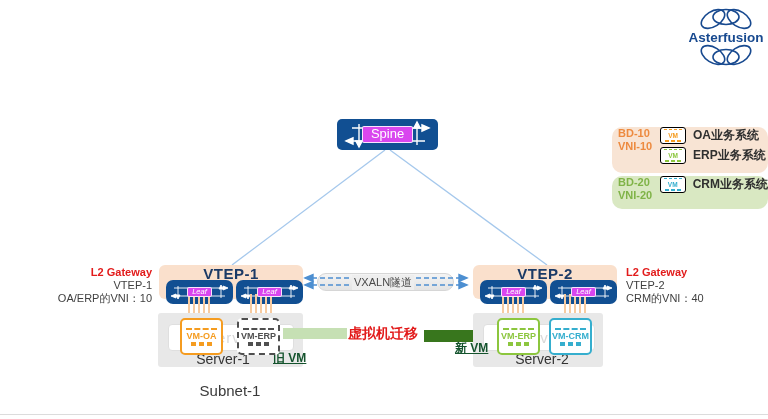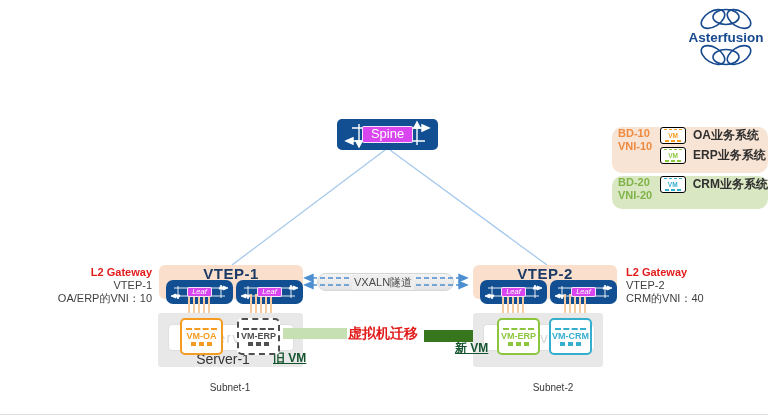--- a/index.html
+++ b/index.html
@@ -103,21 +103,21 @@
   .mig-bar  { left:283px; top:328px; width:64px; height:11px; background:#C6E0B4; }
   .mig-text { left:348px; top:325px; width:70px; text-align:right;
               font-size:14px; font-weight:bold; color:#E21B1B; white-space:nowrap; }
   .mig-body { left:424px; top:330px; width:49px; height:12px; background:#38761D; }
   .mig-head { left:473px; top:325px; width:0; height:0;
               border-top:11px solid transparent; border-bottom:11px solid transparent;
               border-left:19px solid #38761D; }
 
   .vm-flag { font-size:12px; font-weight:bold; color:#14532d; white-space:nowrap;text-decoration:underline; }
 
-  .subnet { font-size:10px; color:#3A3A3A; text-align:center; }
+  .subnet { font-size:15px; color:#3A3A3A; text-align:center; }
 
   
   .legend-box {
     left:612px; width:156px; border-radius:10px;
     display:flex; align-items:flex-start; padding-left:6px;
   }
   .legend-peach { top:127px; height:46px; background:#F8E4D4; }
   .legend-green { top:176px; height:33px; background:#D9E8C2; }
   .legend-keys { width:42px; font-size:11px; font-weight:bold; line-height:13px; }
   .keys-orange { color:#ED8A3F; }
@@ -309,24 +309,24 @@
   </div>
   <div class="abs vm vm-b vm-cyan" style="left:549px;top:318px">
     <div class="vm-dash"></div>
     <div class="vm-label">VM-CRM</div>
     <div class="vm-pins">
         <span></span>
         <span></span>
         <span></span>
       </div>
   </div>
+  <div class="abs server-name" style="left:481px;top:351px;width:122px">Server-2</div>
   <div class="abs vm-flag" style="left:455px;top:340px">新 VM</div>
 
   <div class="abs subnet" style="left:165px;top:382px;width:130px">Subnet-1</div>
-  <div class="abs subnet" style="left:488px;top:382px;width:130px">Subnet-2</div>
 
   <div class="abs legend-box legend-peach">
     <div class="legend-keys keys-orange">
       <div>BD-10</div>
       <div>VNI-10</div>
     </div>
     <div class="legend-rows">
       <div class="legend-row">
         <div class="vm vm-s vm-orange">
           <div class="vm-dash"></div>

